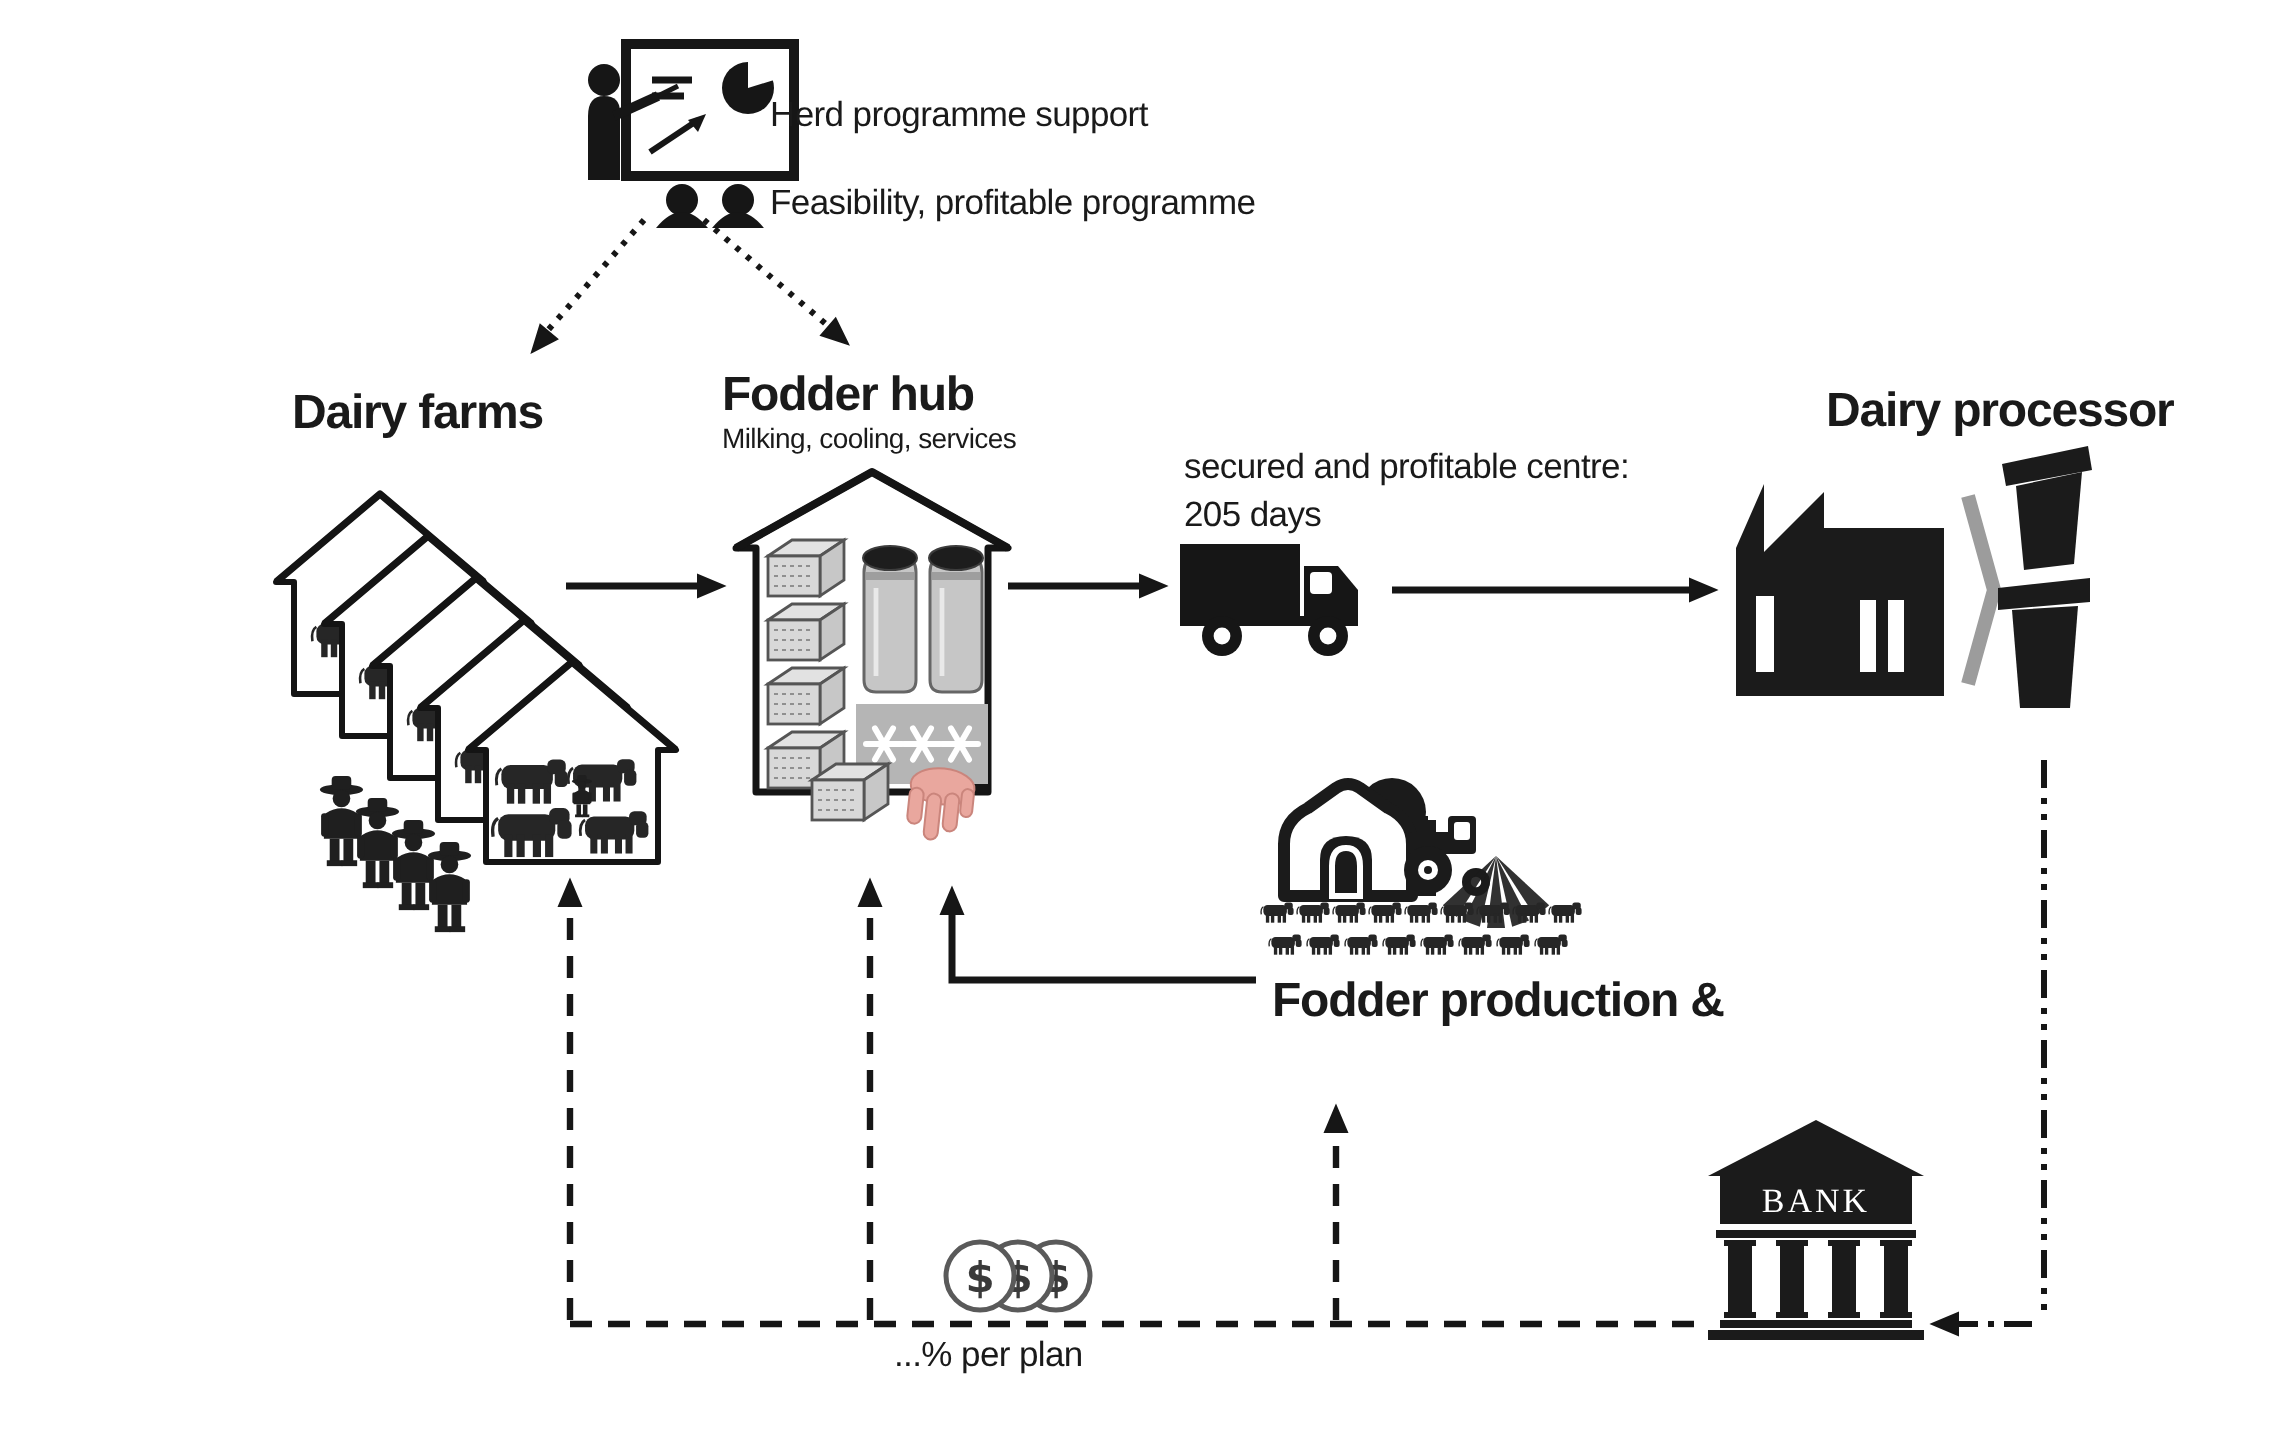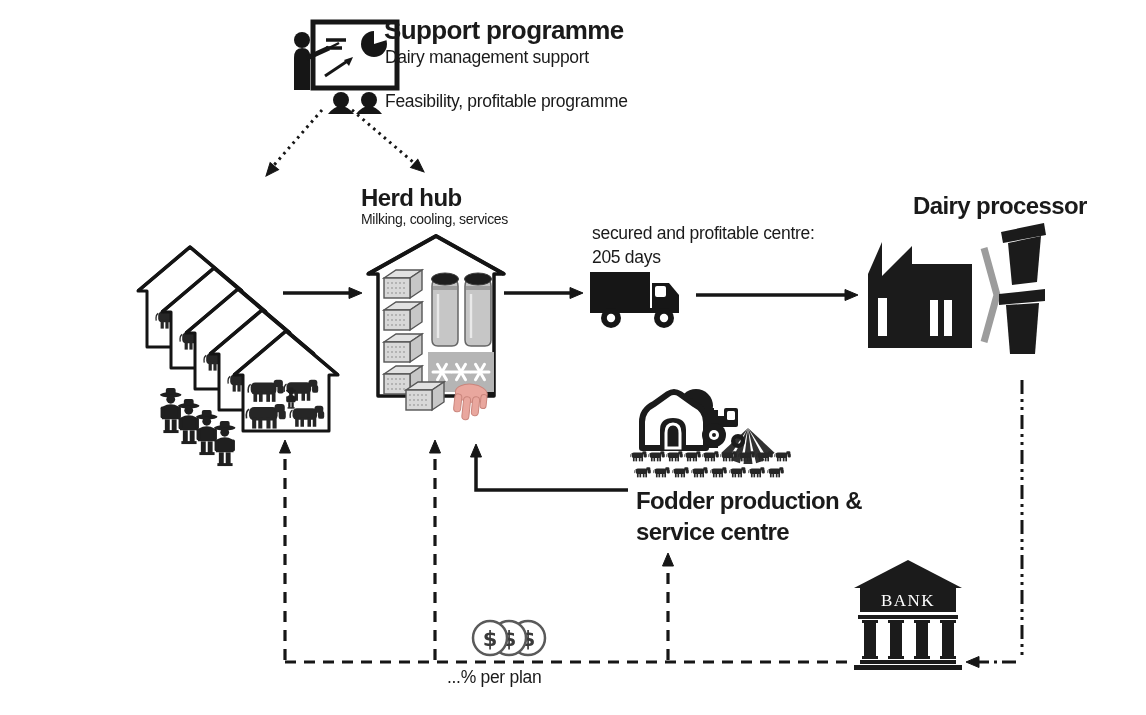--- a/index.html
+++ b/index.html
@@ -292,31 +292,30 @@
   <g font-family="DejaVu Sans, Liberation Sans, sans-serif" font-weight="bold" font-size="21" text-anchor="middle">
     <circle cx="528" cy="638" r="17" fill="#ffffff" stroke="#5a5a5a" stroke-width="2.5"></circle>
     <text x="528" y="646" fill="#3a3a3a">$</text>
     <circle cx="509" cy="638" r="17" fill="#ffffff" stroke="#5a5a5a" stroke-width="2.5"></circle>
     <text x="509" y="646" fill="#3a3a3a">$</text>
     <circle cx="490" cy="638" r="17" fill="#ffffff" stroke="#5a5a5a" stroke-width="2.5"></circle>
     <text x="490" y="646" fill="#3a3a3a">$</text>
   </g>
 </svg>
 
-<div class="label h1" style="left:384px;top:14px;">Support programme</div>
-<div class="label body-t" style="left:385px;top:47px;">Dairy management support</div>
+<div class="label body-t" style="left:385px;top:47px;">Herd programme support</div>
 <div class="label body-t" style="left:385px;top:91px;">Feasibility, profitable programme</div>
 
-
-<div class="label h2" style="left:361px;top:183px;">Herd hub</div>
+<div class="label h2" style="left:146px;top:192px;">Dairy farms</div>
+
+<div class="label h2" style="left:361px;top:183px;">Fodder hub</div>
 <div class="label small-t" style="left:361px;top:211px;">Milking, cooling, services</div>
 
 <div class="label body-t" style="left:592px;top:223px;">secured and profitable centre:</div>
 <div class="label body-t" style="left:592px;top:247px;">205 days</div>
 
 <div class="label h2" style="left:866px;top:191px;margin-left:47px;">Dairy processor</div>
 
 <div class="label h2" style="left:636px;top:486px;">Fodder production &amp;</div>
-<div class="label h2" style="left:636px;top:517px;">service centre</div>
 
 <div class="label body-t" style="left:447px;top:667px;">...% per plan</div>
 
 </div>
 
 </body></html>

